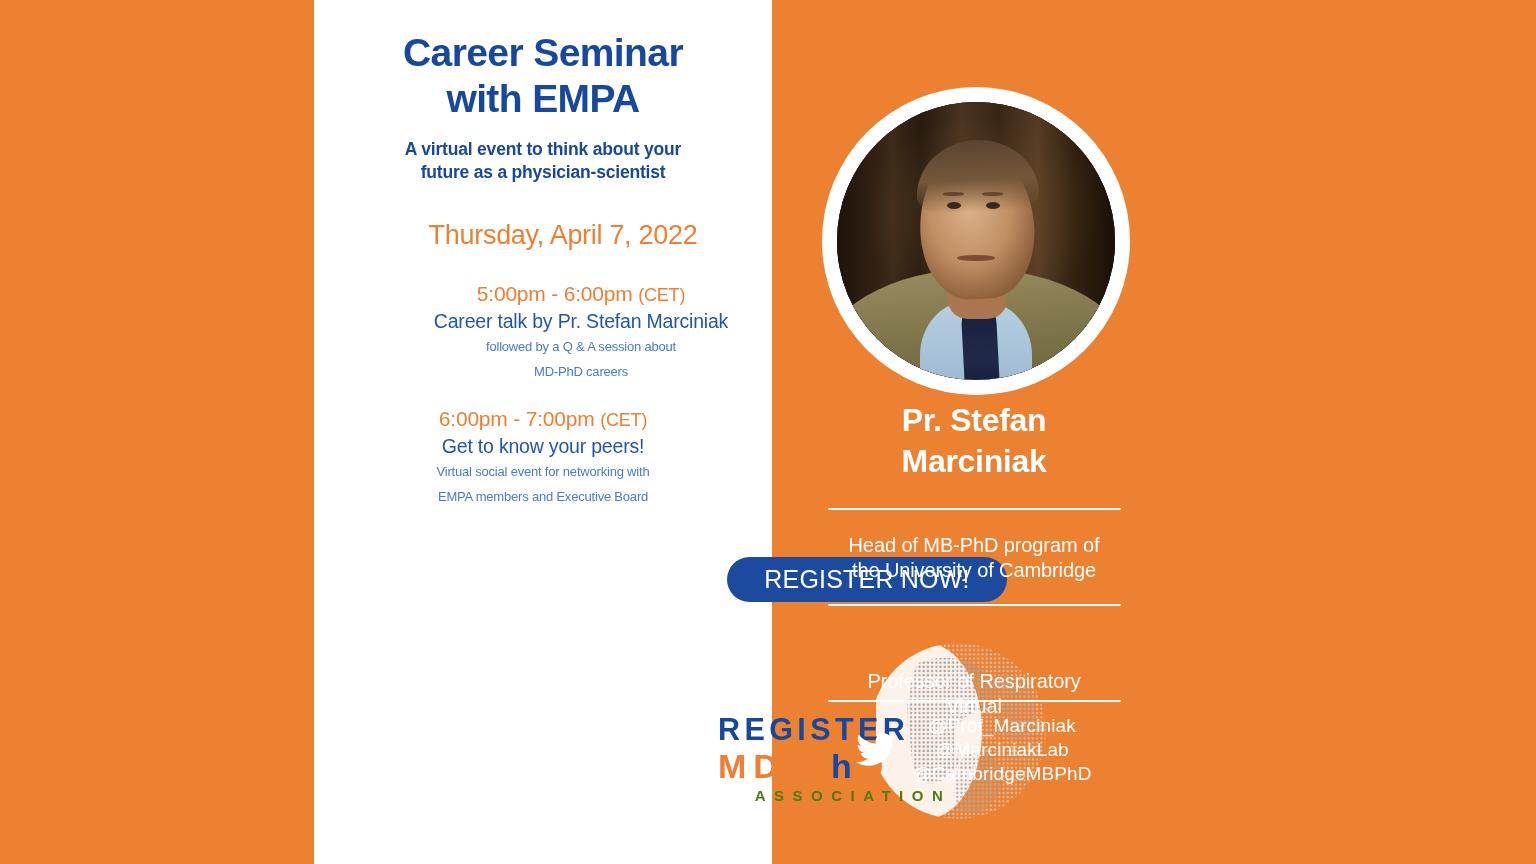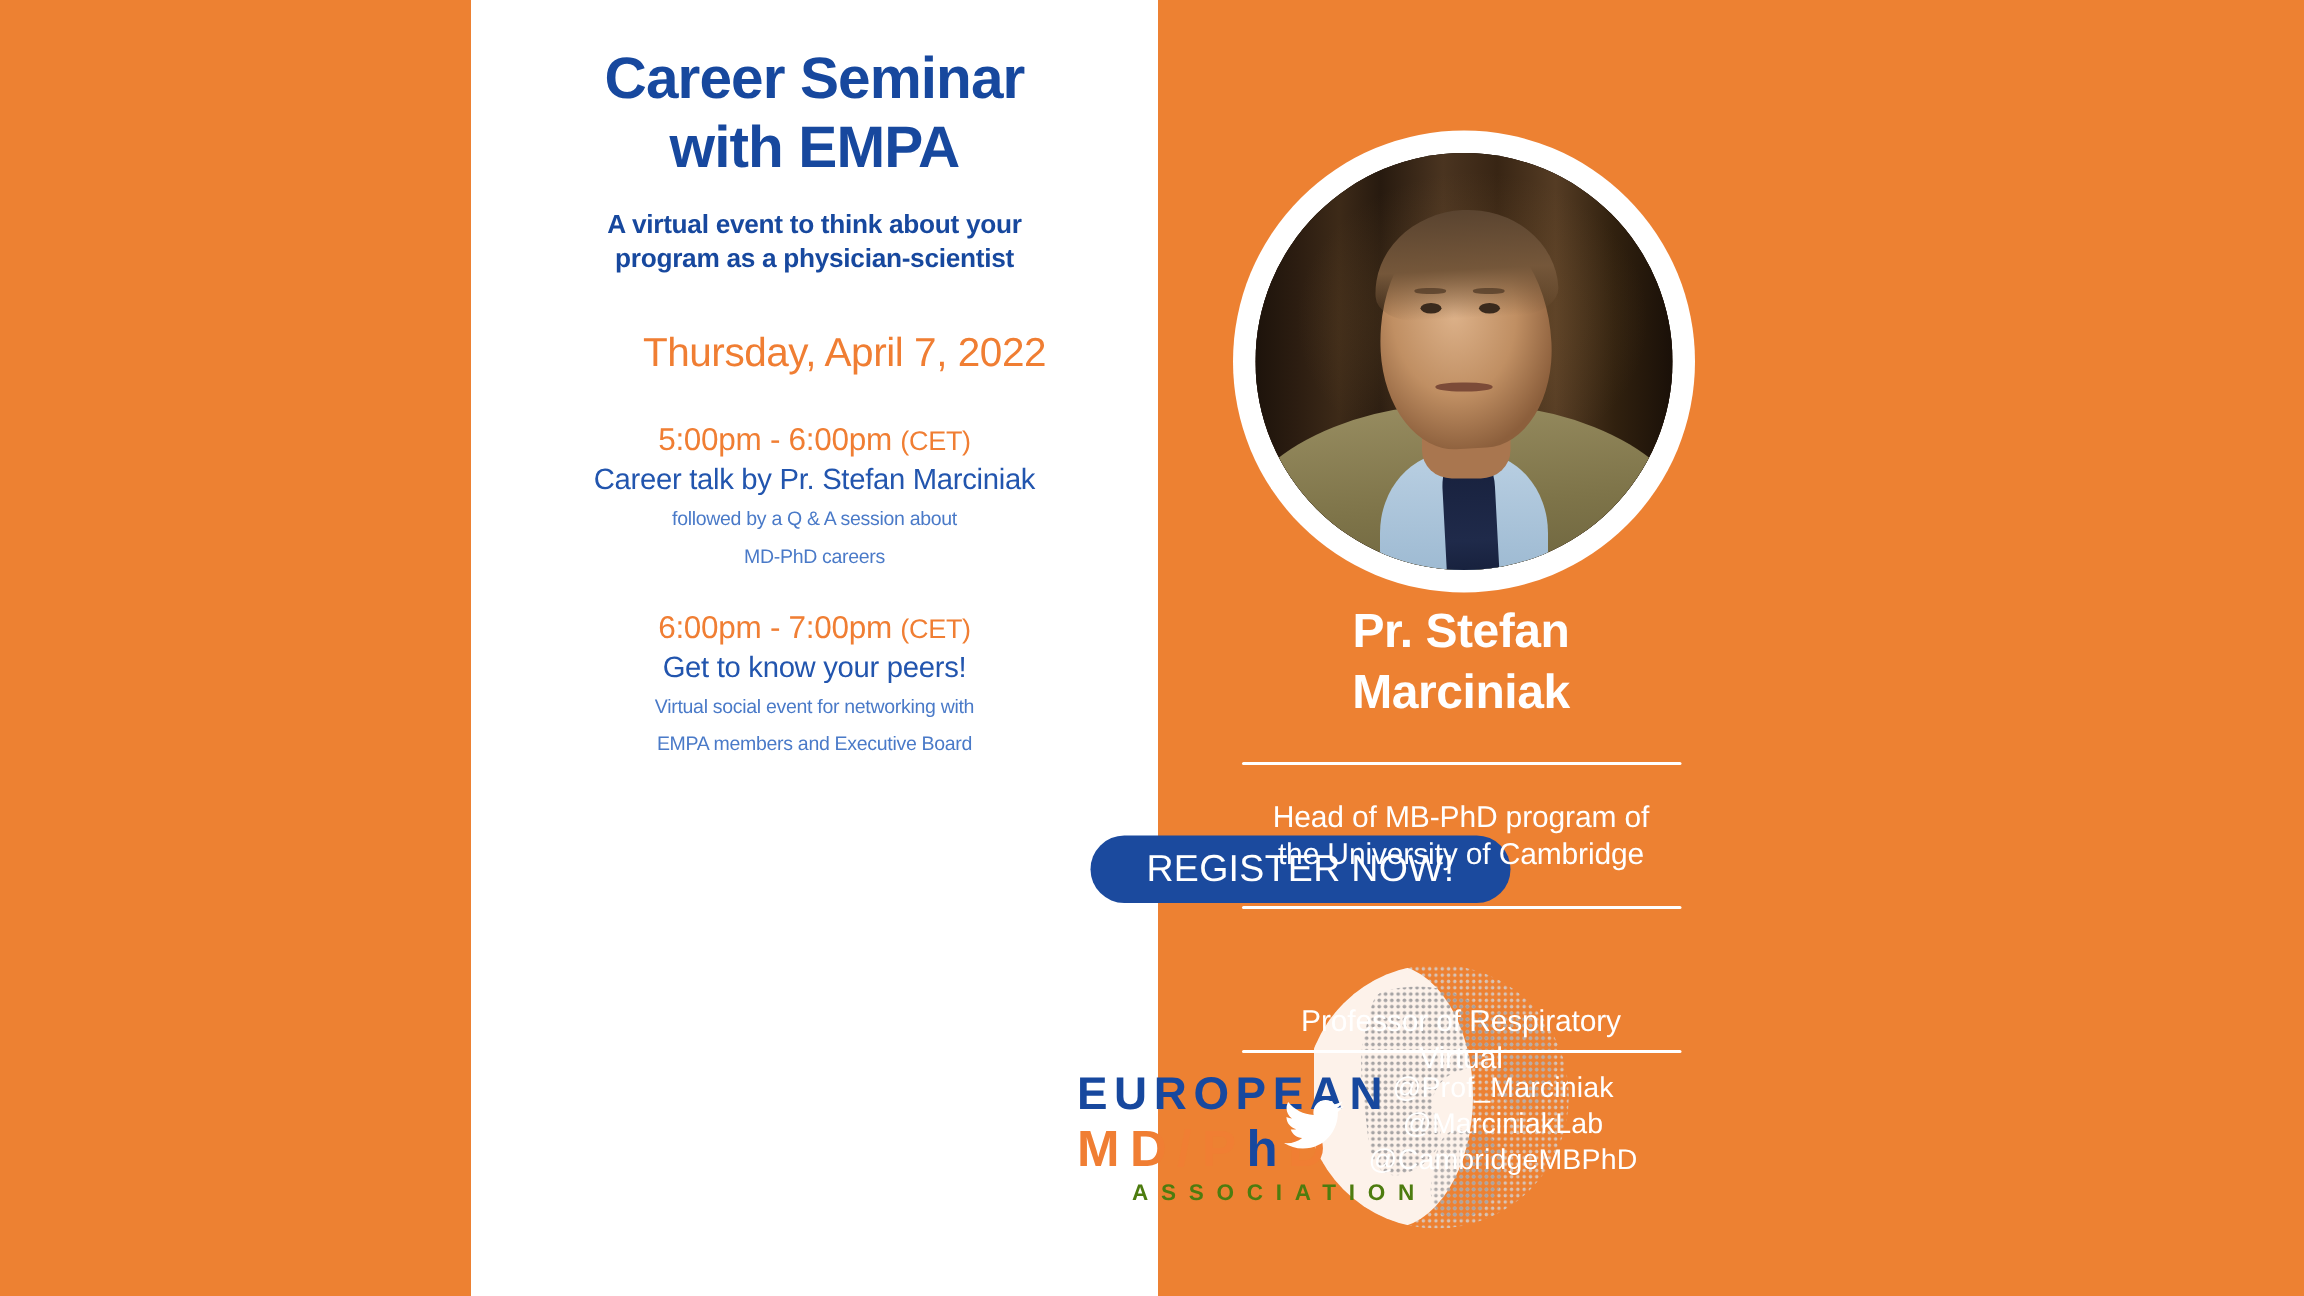--- a/index.html
+++ b/index.html
@@ -67,21 +67,21 @@
     letter-spacing: -0.3px;
     padding-left: 20px;
   }
 
   .session {
     position: absolute;
     left: 0;
     width: 458px;
     text-align: center;
   }
-  #session-1 { top: 281px; }
+  #session-1 { top: 281px; padding-left: 38px; }
   #session-2 { top: 406px; }
 
   .session-time {
     color: #F07E33;
     font-size: 21px;
     line-height: 26px;
     letter-spacing: -0.2px;
   }
   .session-time .tz {
     font-size: 18px;
@@ -366,21 +366,21 @@
 
   <div id="left-panel">
 
     <div class="title">
       <div>Career Seminar</div>
       <div>with EMPA</div>
     </div>
 
     <div class="subtitle">
       <div>A virtual event to think about your</div>
-      <div>program as a physician-scientist</div>
+      <div>future as a physician-scientist</div>
     </div>
 
     <div class="event-date">Thursday, April 7, 2022</div>
 
     <div class="session" id="session-1">
       <div class="session-time"><span>5:00pm - 6:00pm </span><span class="tz">(CET)</span></div>
       <div class="session-head">Career talk by Pr. Stefan Marciniak</div>
       <div class="session-desc">followed by a Q &amp; A session about</div>
       <div class="session-desc">MD-PhD careers</div>
     </div>
@@ -411,21 +411,21 @@
           <g>
             <ellipse cx="82" cy="95" rx="88" ry="88" fill="url(#dots-light)" opacity="0.85"></ellipse>
             <ellipse cx="50" cy="95" rx="56" ry="88" fill="#ffffff"></ellipse>
             <path d="M44 26 C72 16 104 24 116 44 C126 60 112 74 96 78 C84 82 74 96 82 110 C90 124 78 140 62 146 C46 152 38 140 36 122 C34 100 28 72 34 52 C37 40 38 30 44 26 Z" fill="url(#dots)" opacity="0.95"></path>
             <path d="M92 118 C106 112 122 120 126 136 C130 152 118 170 102 176 C88 181 76 170 78 154 C80 138 82 122 92 118 Z" fill="url(#dots)" opacity="0.85"></path>
             <path d="M118 40 C134 34 152 44 158 62 C164 80 156 100 142 104 C130 108 122 92 120 74 C118 58 112 44 118 40 Z" fill="url(#dots)" opacity="0.6"></path>
           </g>
         </g>
       </svg>
       <div class="logo-text-block">
-        <div class="logo-line1">EUROPEAN</div>
+        <div class="logo-line1">REGISTER</div>
         <div class="logo-line2"><span class="o">MD</span><span class="o">/</span><span class="o">P</span><span class="b">h</span><span class="o">D</span></div>
         <div class="logo-line3">ASSOCIATION</div>
       </div>
     </div>
   </div>
 
   <div id="right-panel">
 
     <div id="speaker-photo-frame">
       <div id="speaker-photo">

